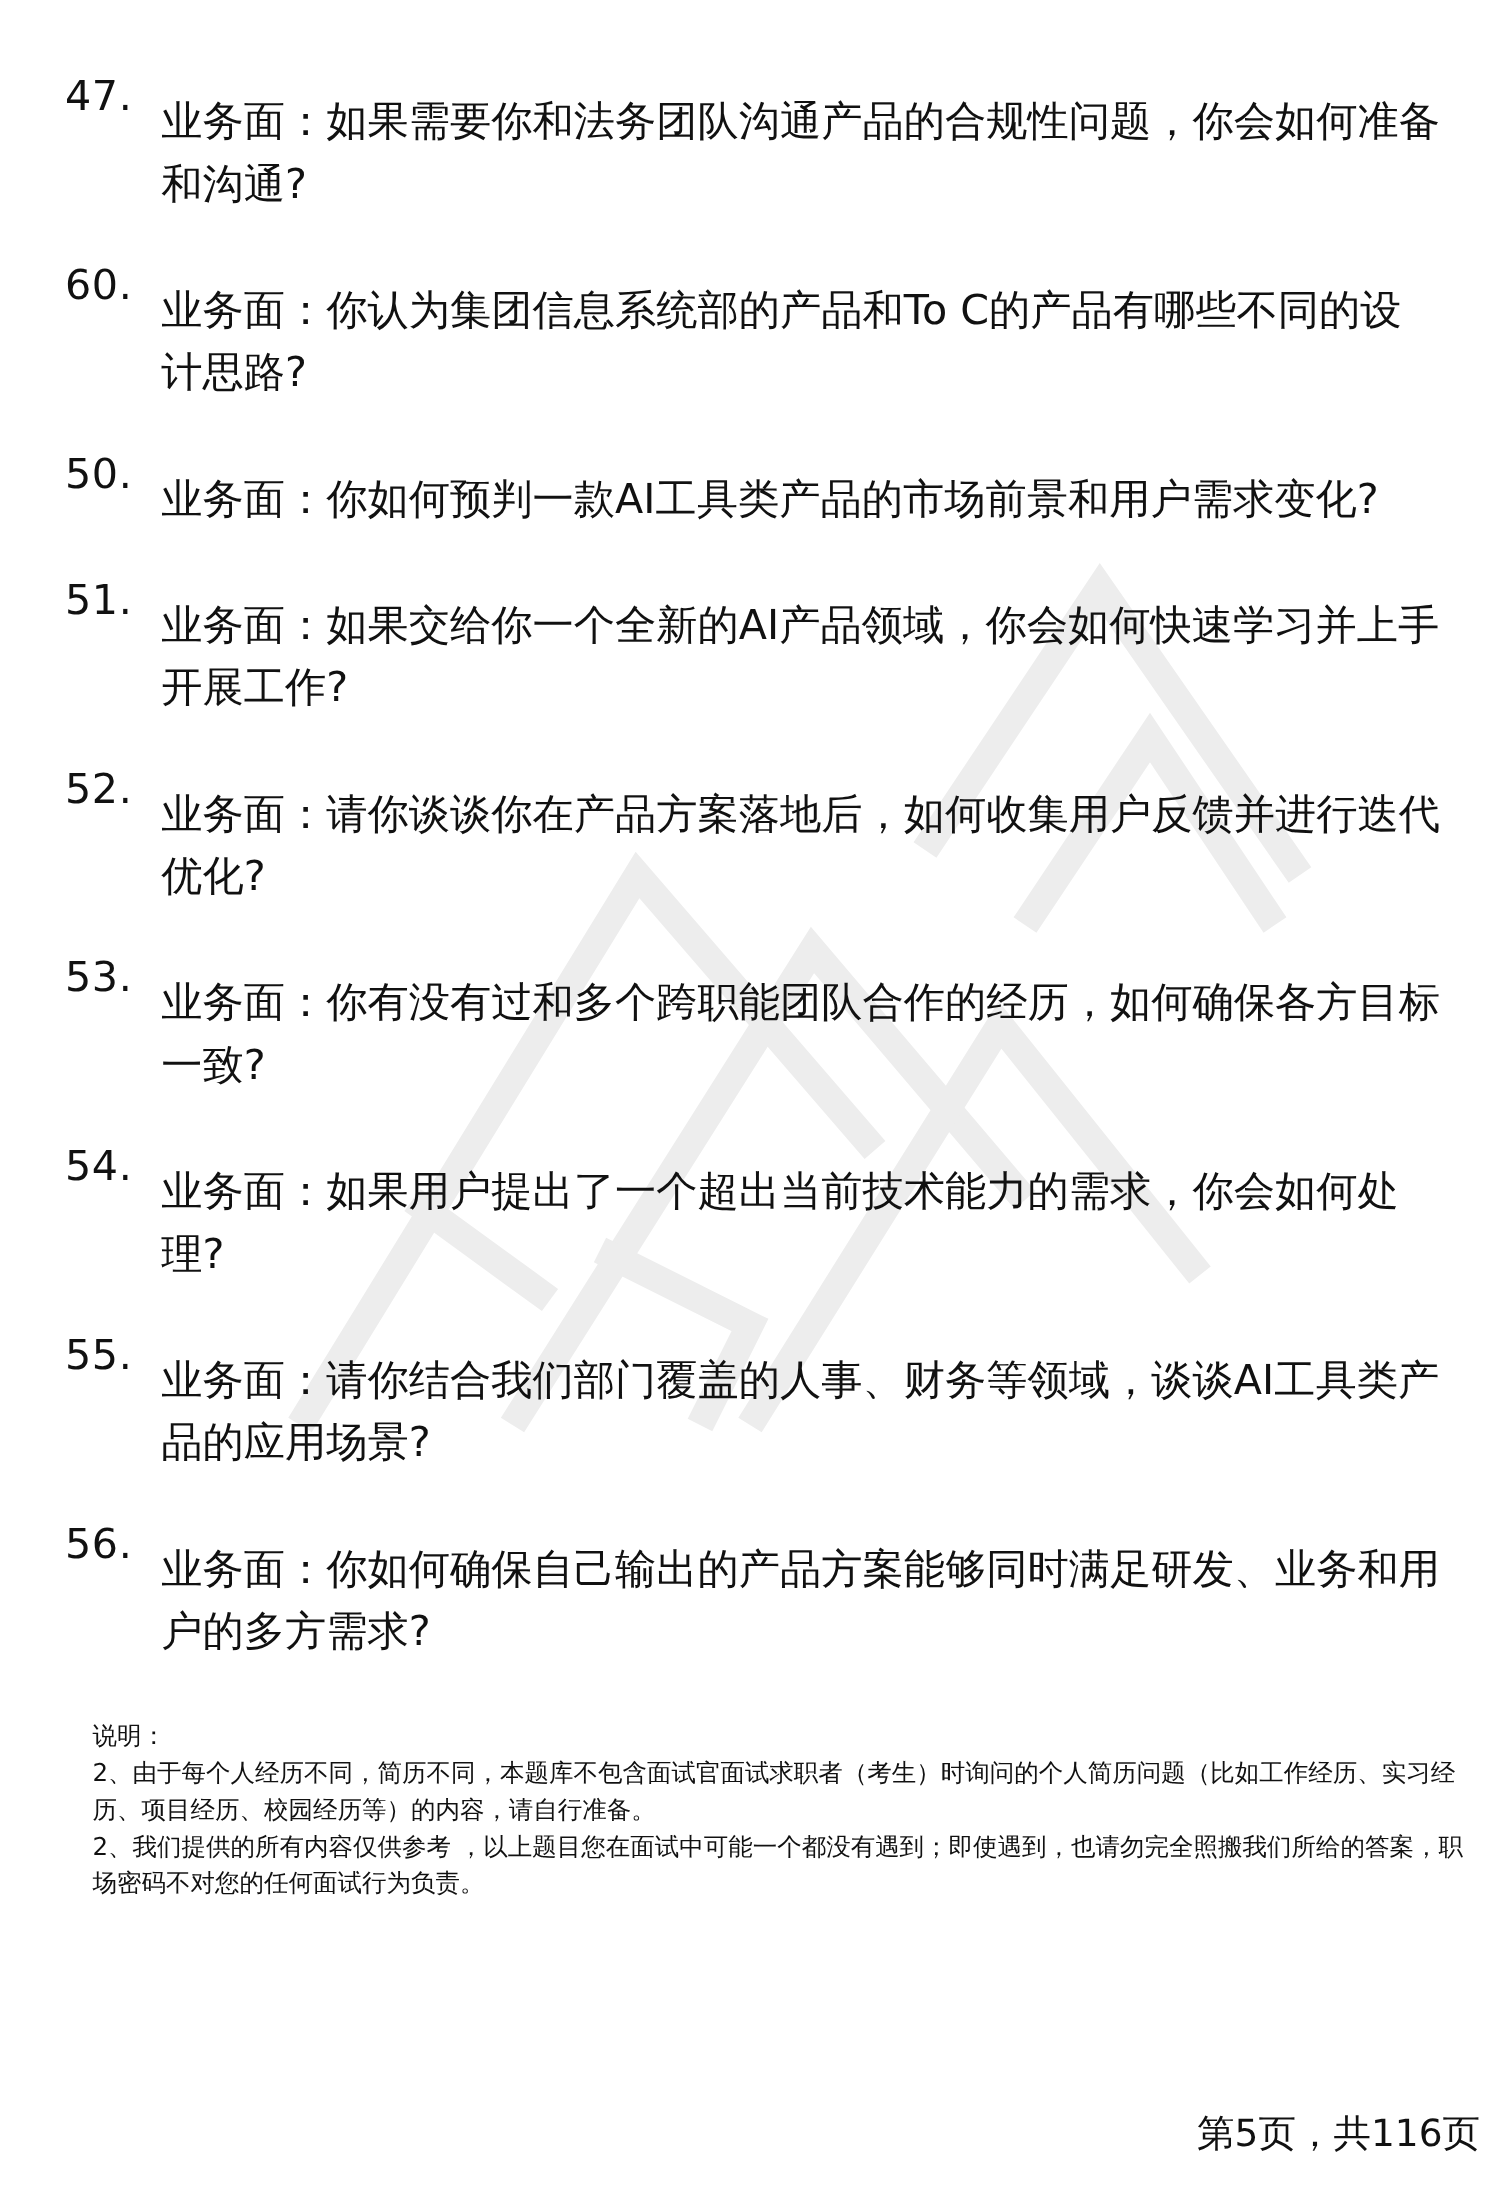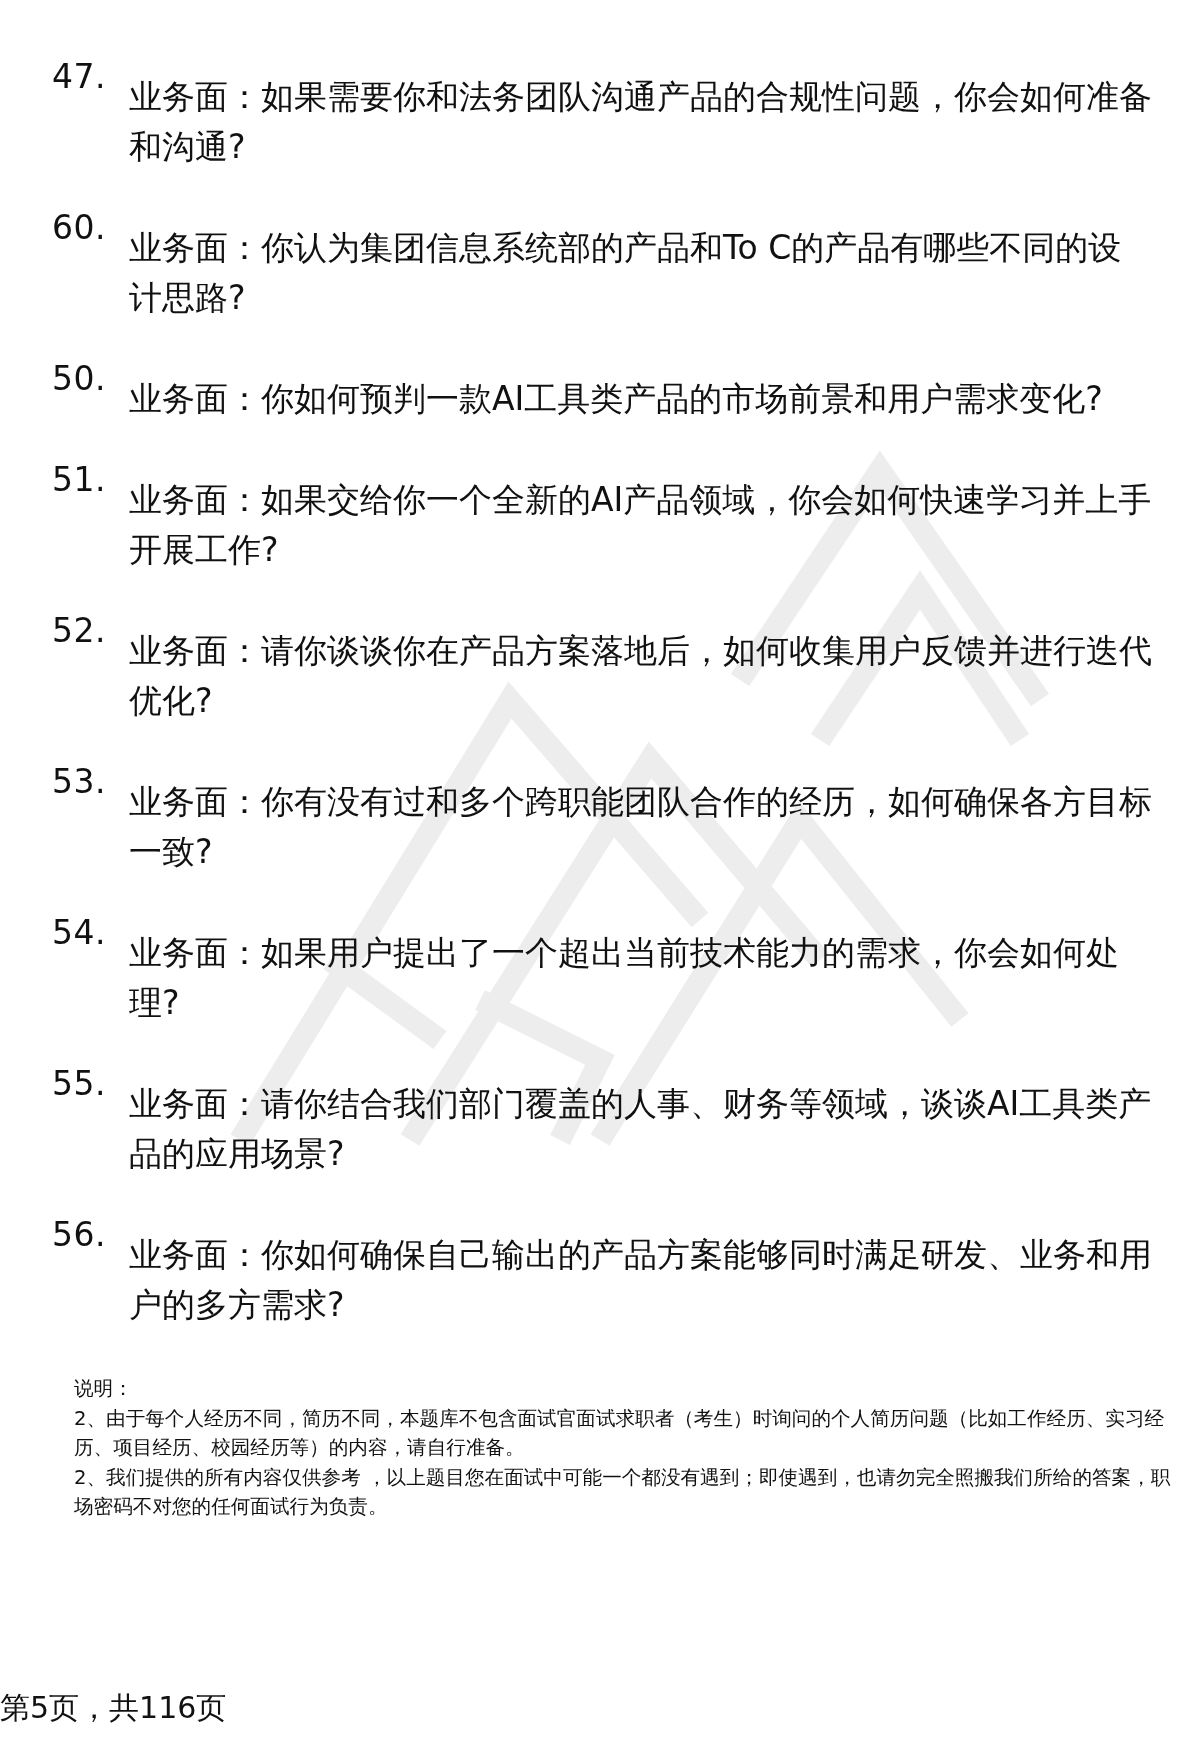--- a/index.html
+++ b/index.html
@@ -16,21 +16,21 @@
     display: flex; font-size: 33px; line-height: 50px; margin-bottom: 31px;
   }
   .q .num { width: 77px; flex: 0 0 77px; letter-spacing: 0.5px; }
   .q .body { flex: 1; margin-top: 20px; }
   .notes {
     position: absolute; left: 74px; top: 1328px; width: 1100px;
     font-size: 19.6px; line-height: 29.5px; z-index: 1; margin-top: 46px;
   }
   .notes p { margin: 0; }
   .footer {
-    position: absolute; left: 0; width: 1184px; top: 1688px; text-align: left;
+    position: absolute; left: 0; width: 1184px; top: 1688px; text-align: right;
     font-size: 30px; line-height: 40px; z-index: 1;
   }
 </style>
 </head>
 <body>
 
 <svg class="watermark" viewBox="0 0 900 720">
   <g fill="none" stroke="#ededed" stroke-width="22" stroke-linejoin="miter">
     <path d="M60 700 L330 260 L520 480"></path>
     <path d="M230 700 L470 320 L640 520"></path>

